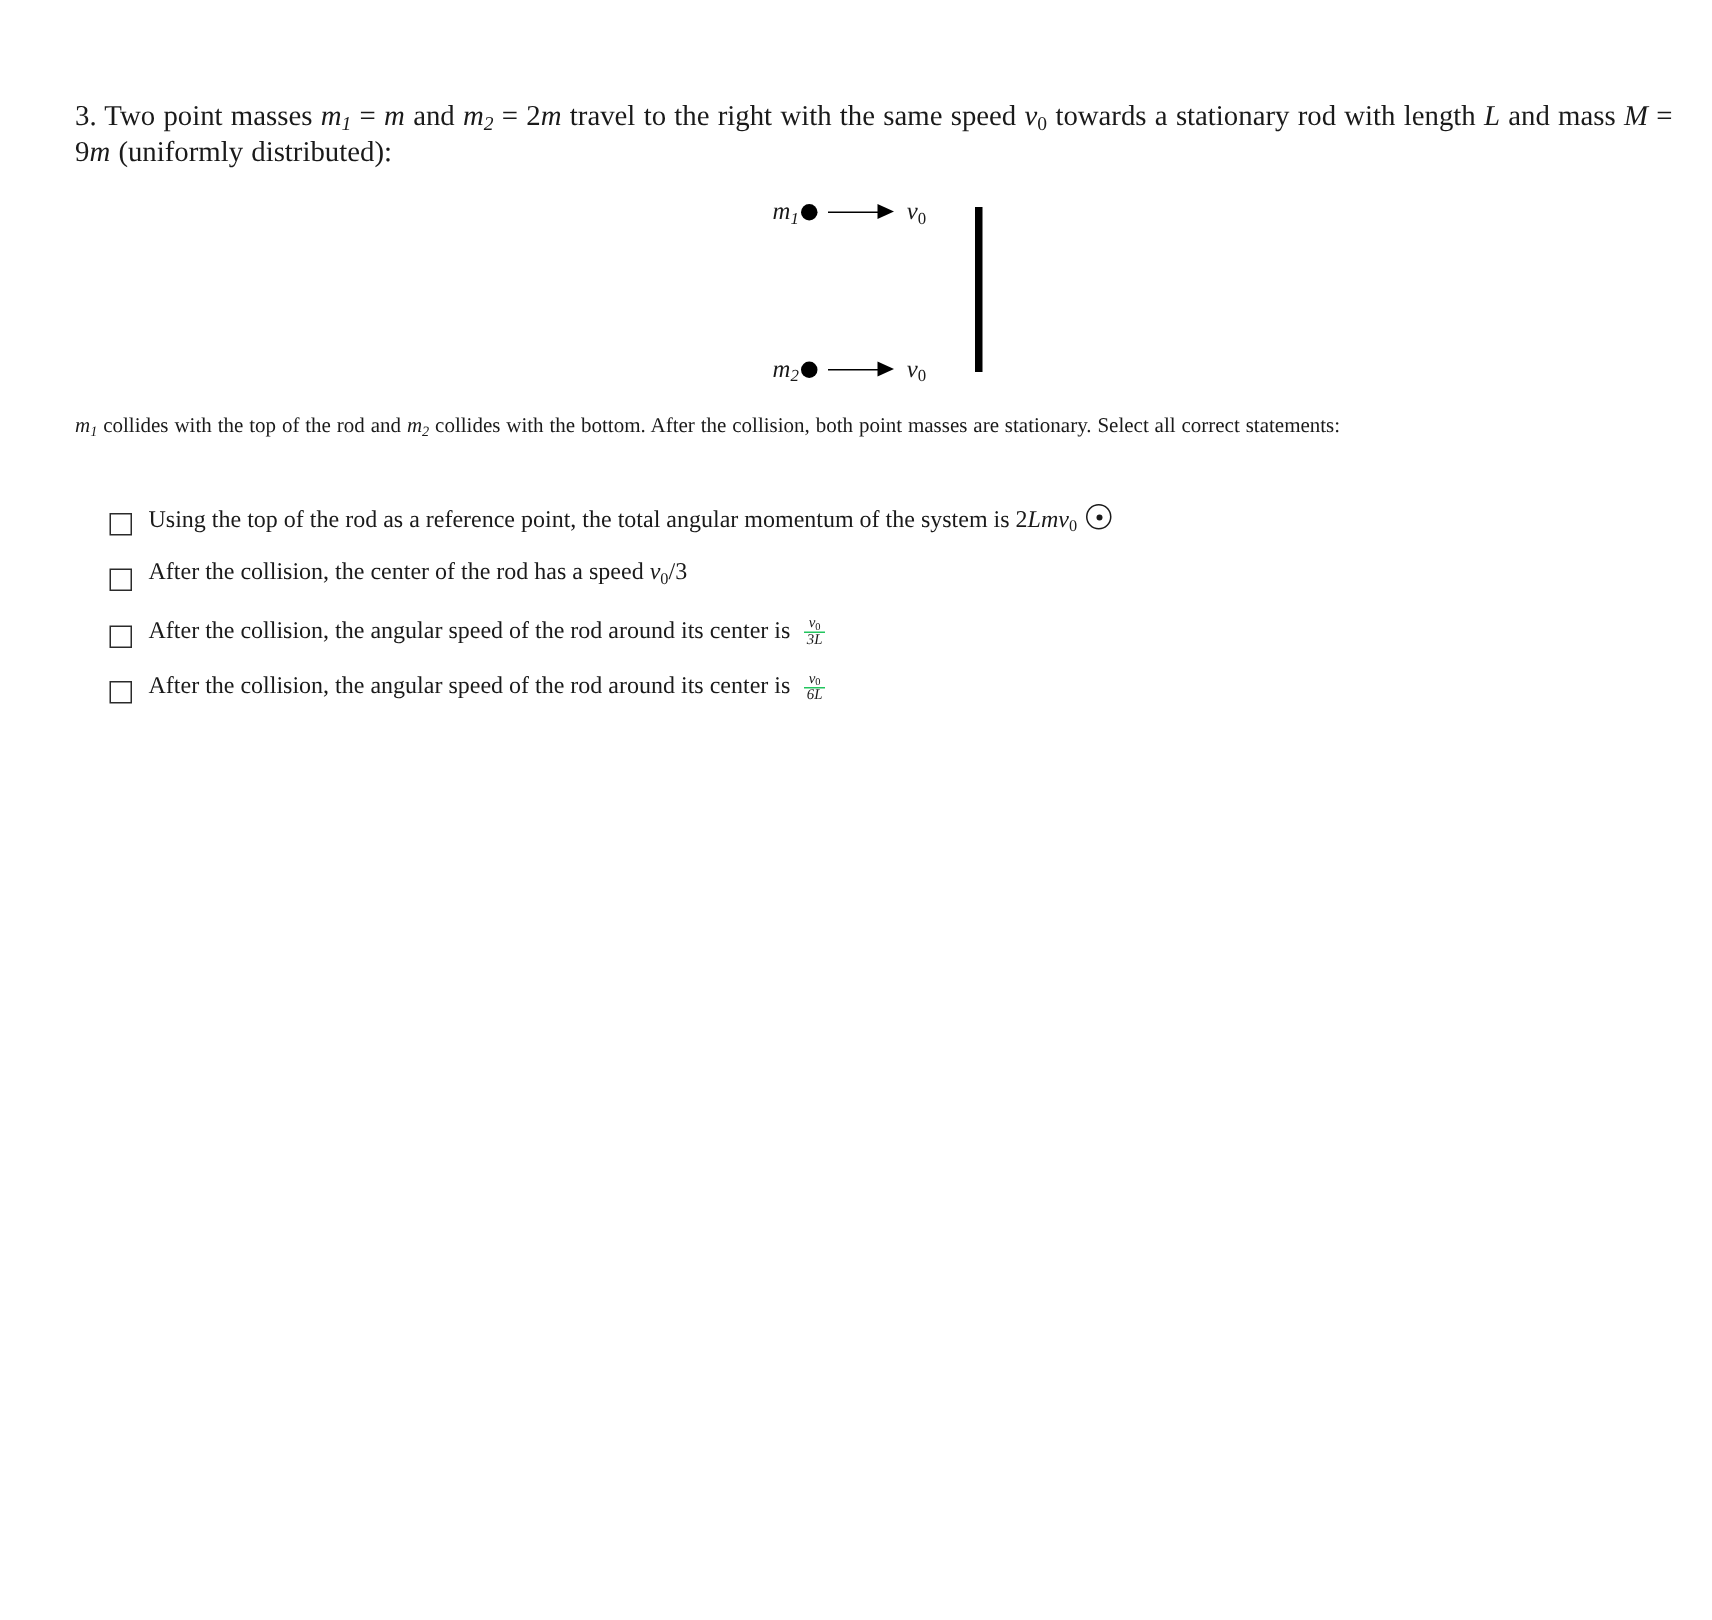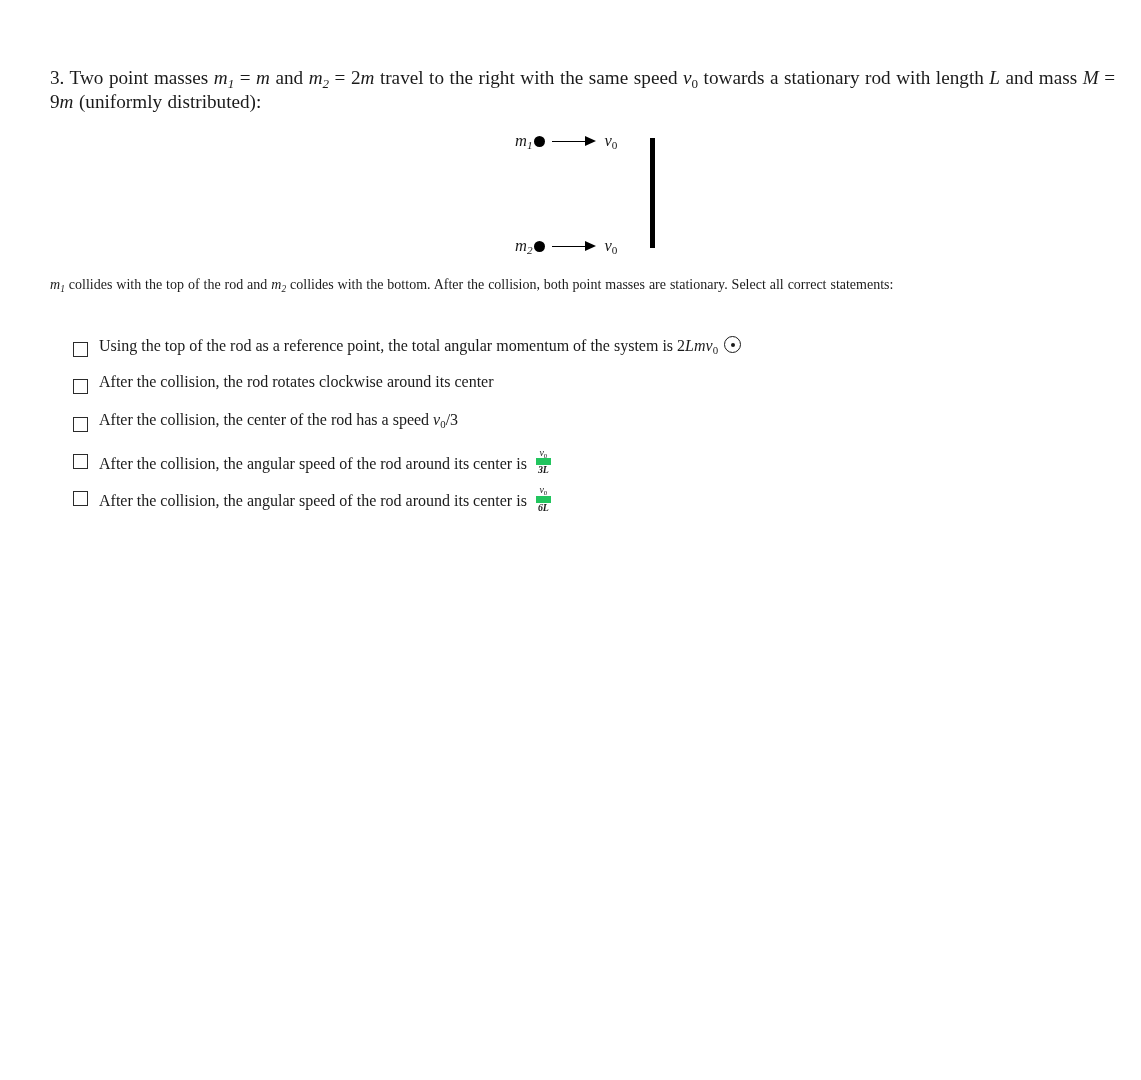--- a/index.html
+++ b/index.html
@@ -184,21 +184,21 @@
   .frac {
     display: inline-block;
     vertical-align: -0.42em;
     text-align: center;
     font-size: 0.62em;
     line-height: 1.05;
     margin-left: 5px;
     margin-right: 1px;
   }
   .frac .num { display: block; padding: 0 2px; }
-  .frac .den { display: block; padding: 0 2px; border-top: 7px solid #22c55e; font-weight: bold; }
+  .frac .den { display: block; padding: 0 2px; border-top: 1px solid #22c55e; }
   .frac sub { font-size: 0.7em; vertical-align: -0.25em; }
 </style>
 </head>
 <body>
 
 <div class="page">
 
   <div class="stmt"><span>3.</span> <span>Two point masses </span><span class="mi">m</span><sub class="mi">1</sub><span> = </span><span class="mi">m</span><span> and </span><span class="mi">m</span><sub class="mi">2</sub><span> = 2</span><span class="mi">m</span><span> travel to the right with the same speed </span><span class="mi">v</span><sub class="mn">0</sub><span> towards a stationary rod with length </span><span class="mi">L</span><span> and mass </span><span class="mi">M</span><span> = 9</span><span class="mi">m</span><span> (uniformly distributed):</span></div>
 
   <div class="figure">
@@ -228,24 +228,20 @@
 
   <div class="para2"><span class="mi">m</span><sub class="mi">1</sub><span> collides with the top of the rod and </span><span class="mi">m</span><sub class="mi">2</sub><span> collides with the bottom.  After the collision, both point masses are stationary.  Select all correct statements:</span></div>
 
   <div class="options">
 
     <div class="option">
       <span class="checkbox"></span>
       <span class="option-text"><span>Using the top of the rod as a reference point, the total angular momentum of the system is </span><span class="mn">2</span><span class="mi">L</span><span class="mi">m</span><span class="mi">v</span><sub class="mn">0</sub><span class="odot"></span></span>
     </div>
 
-    <div class="option">
-      <span class="checkbox"></span>
-      <span class="option-text">After the collision, the rod rotates clockwise around its center</span>
-    </div>
 
     <div class="option">
       <span class="checkbox"></span>
       <span class="option-text"><span>After the collision, the center of the rod has a speed </span><span class="mi">v</span><sub class="mn">0</sub><span class="mn">/3</span></span>
     </div>
 
     <div class="option">
       <span class="checkbox"></span>
       <span class="option-text"><span>After the collision, the angular speed of the rod around its center is </span><span class="frac"><span class="num"><span class="mi">v</span><sub class="mn">0</sub></span><span class="den mi">3L</span></span></span>
     </div>

